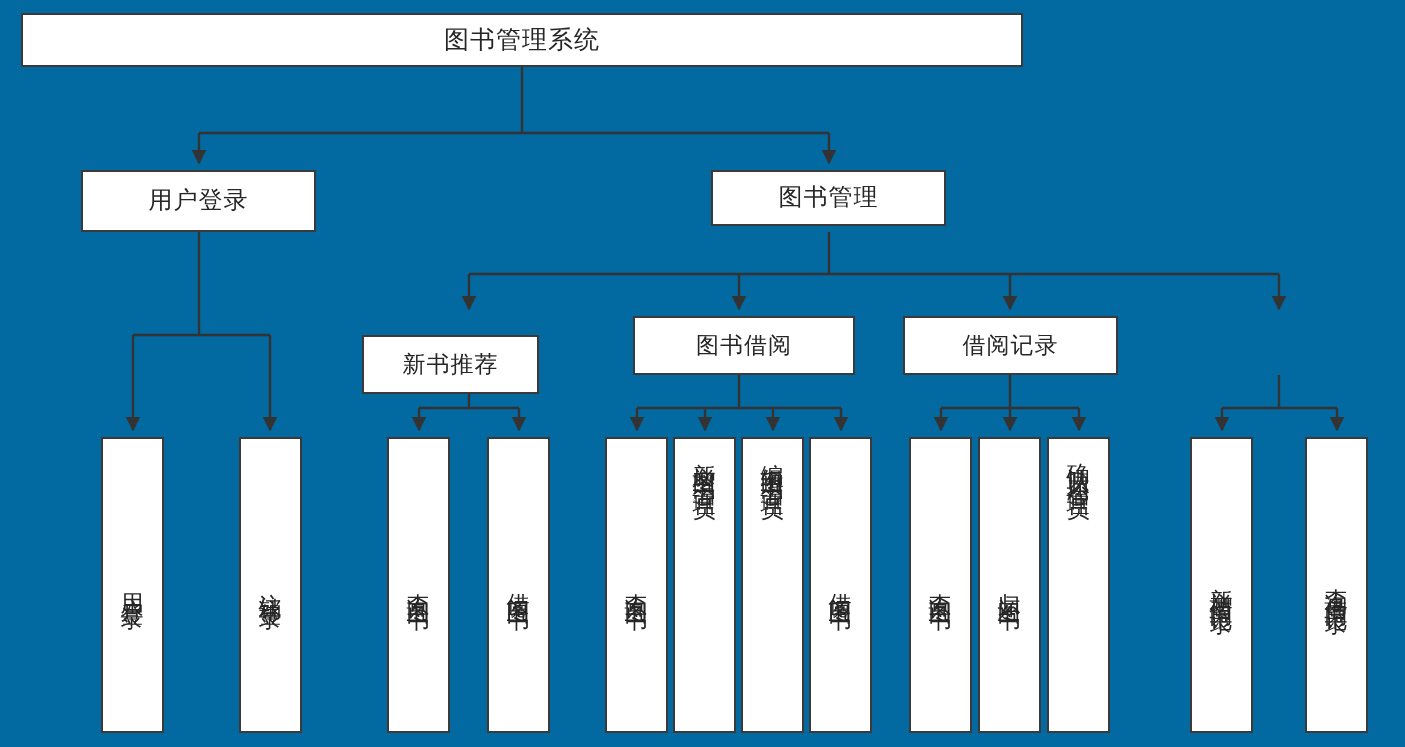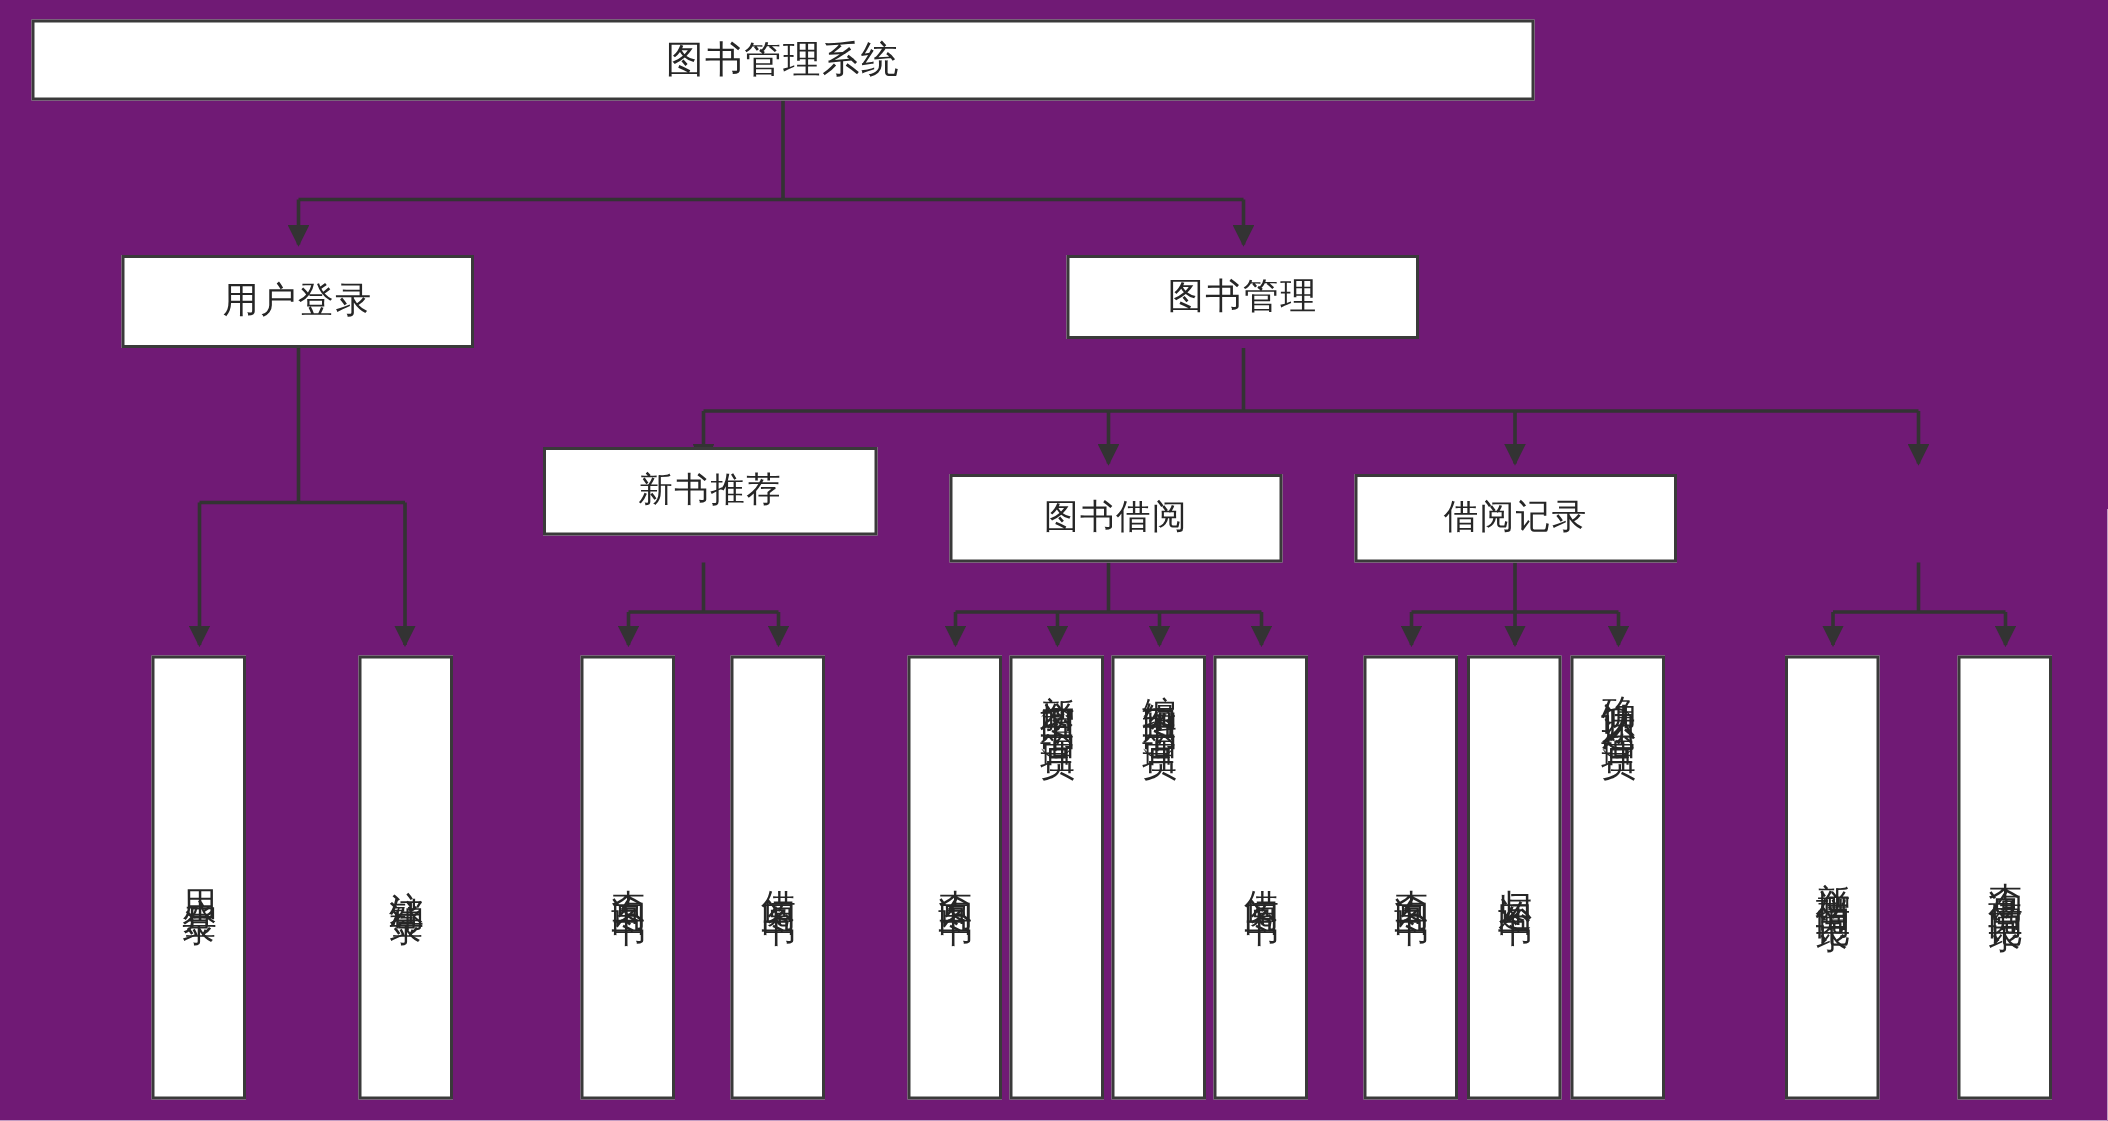--- a/index.html
+++ b/index.html
@@ -7,21 +7,21 @@
     padding: 0;
     background: #ffffff;
   }
   body {
     font-family: "DejaVu Sans", "Liberation Sans", sans-serif;
   }
   #canvas {
     position: relative;
     width: 1405px;
     height: 747px;
-    background: #701a75;
+    background: #0369a1;
     overflow: hidden;
   }
   #edges {
     position: absolute;
     left: 0;
     top: 0;
     width: 1405px;
     height: 747px;
   }
   .node {
@@ -135,21 +135,21 @@
     <span>图书管理系统</span>
   </div>
 
   <div class="node level-2" style="left:81px; top:170px; width:235px; height:62px;">
     <span>用户登录</span>
   </div>
   <div class="node level-2" style="left:711px; top:170px; width:235px; height:56px;">
     <span>图书管理</span>
   </div>
 
-  <div class="node level-3" style="left:362px; top:298px; width:223px; height:59px;text-align:right;">
+  <div class="node level-3" style="left:362px; top:335px; width:177px; height:59px;text-align:right;">
     <span>新书推荐</span>
   </div>
   <div class="node level-3" style="left:633px; top:316px; width:222px; height:59px;">
     <span>图书借阅</span>
   </div>
   <div class="node level-3" style="left:903px; top:316px; width:215px; height:59px;">
     <span>借阅记录</span>
   </div>
 
   <div class="leaf center" style="left:101px; top:437px; width:63px; height:296px;">

